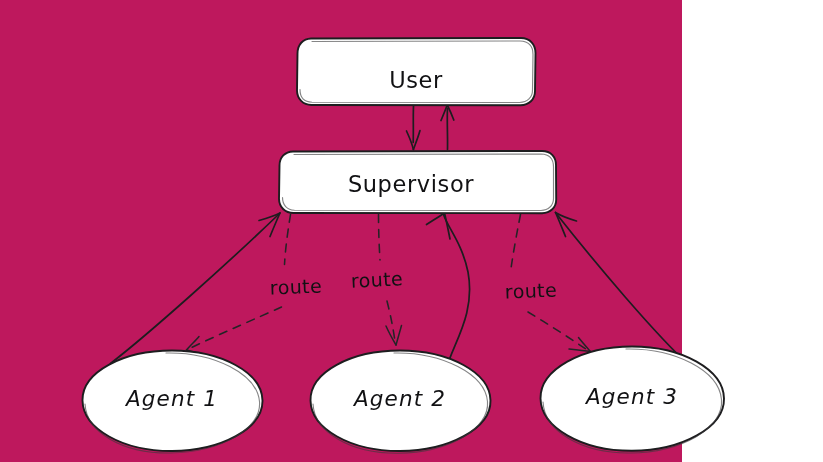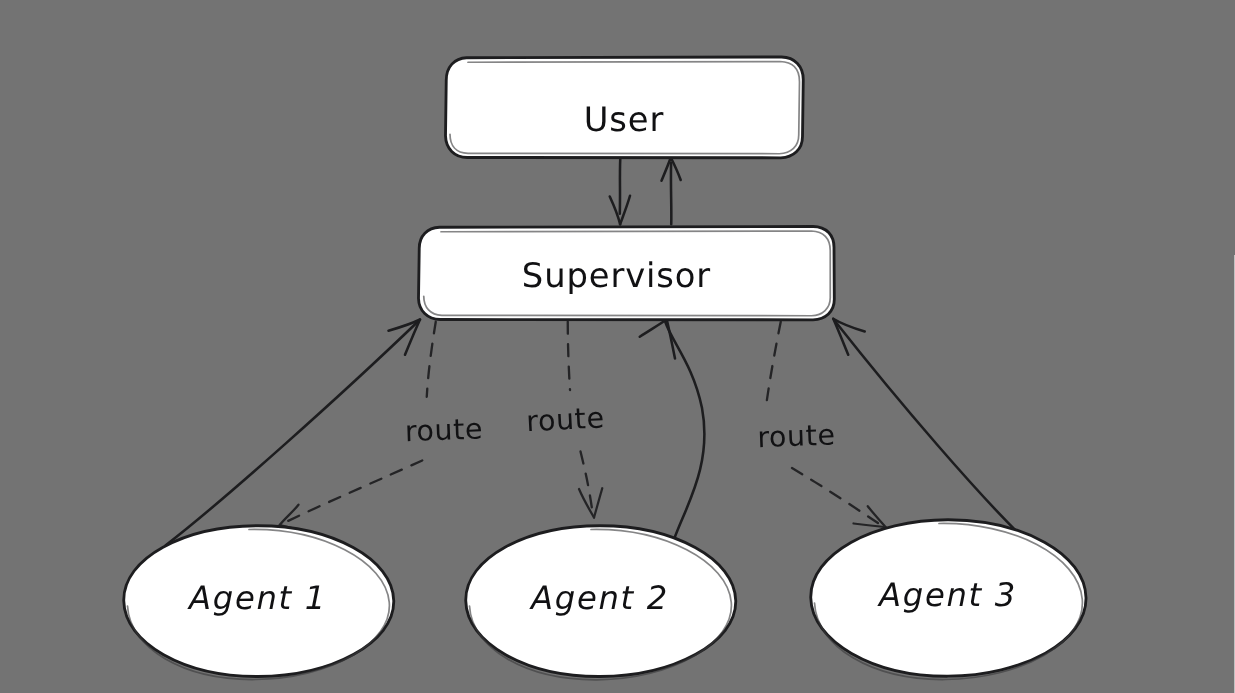--- a/index.html
+++ b/index.html
@@ -8,23 +8,23 @@
     background: #ffffff;
   }
   body {
     width: 823px;
     height: 462px;
     overflow: hidden;
     font-family: "DejaVu Sans", sans-serif;
   }
   #diagram-root {
     position: relative;
-    width: 823px;
+    width: 682px;
     height: 462px;
-    background: #737373;
+    background: #be185d;
   }
   svg#diagram-svg {
     display: block;
     width: 823px;
     height: 462px;
   }
   .node-shape {
     fill: #ffffff;
     stroke: #1d1d1f;
     stroke-width: 1.9;

